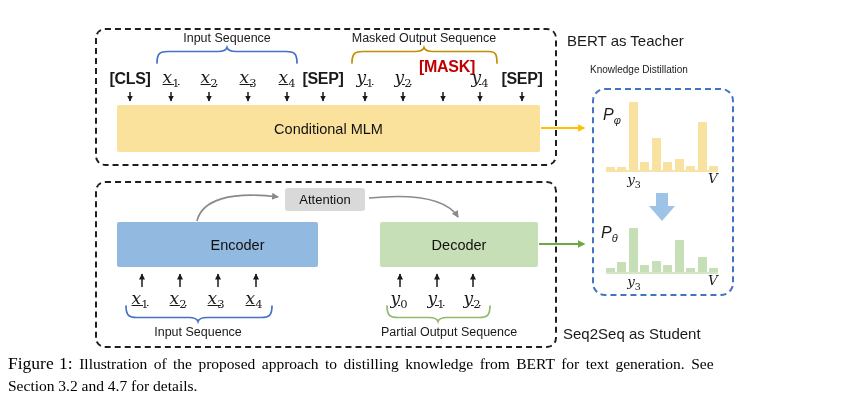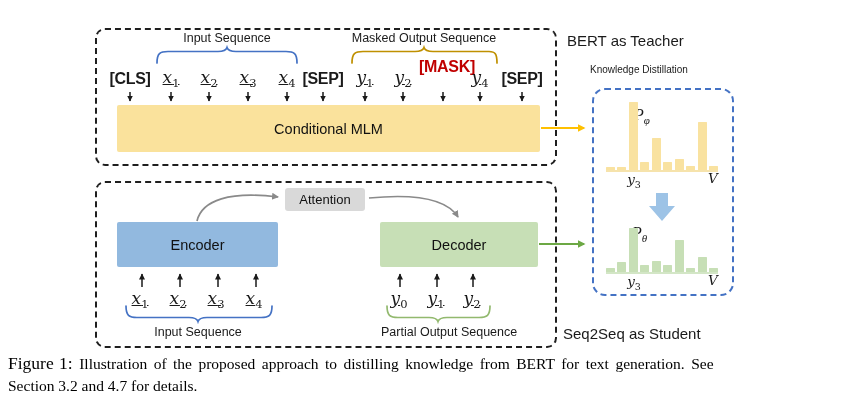--- a/index.html
+++ b/index.html
@@ -5,34 +5,34 @@
   html,body{margin:0;padding:0;background:#fff;}
   #canvas{
     position:relative;width:841px;height:408px;background:#ffffff;overflow:hidden;
     font-family:"Liberation Sans",sans-serif;color:#1a1a1a;
   }
   .dashedbox{position:absolute;border:2px dashed #1f1f1f;border-radius:10px;background:transparent;}
   .kdbox{position:absolute;border:2px dashed #4472C4;border-radius:13px;background:transparent;}
   .fillbox{position:absolute;border-radius:2px;display:flex;align-items:center;justify-content:center;}
   .fillbox .boxlabel{font-size:14.5px;color:#111;}
   .mlm{background:#FAE29C;}
-  .enc{background:#92B9DF;}
+  .enc{background:#92B9DF;padding-left:40px;}
   .dec{background:#C7DFB6;align-items:center;}
   .attn{background:#D9D9D9;border-radius:3px;}
   .attn .boxlabel{font-size:13px;}
   .seclabel{position:absolute;font-size:12.5px;white-space:nowrap;transform:translateX(-50%);}
   .seclabel.noctr{transform:none;}
   .sidetitle{position:absolute;font-size:15px;white-space:nowrap;}
   .kdtitle{position:absolute;font-size:10px;white-space:nowrap;}
   .tok{position:absolute;transform:translateX(-50%);white-space:nowrap;line-height:22px;}
   .math{font-family:"DejaVu Serif",serif;font-style:italic;font-size:17px;text-decoration:underline;}
   .math sub{font-style:normal;font-size:11.5px;line-height:0;}
   .special{font-size:16px;font-weight:bold;letter-spacing:-0.3px;line-height:22px;}
   .maskred{color:#C00000;}
-  .plabel{position:absolute;font-family:Liberation Serif, serif;font-style:italic;font-size:16px;margin-left:31px;}
+  .plabel{position:absolute;font-family:Liberation Sans, sans-serif;font-style:italic;font-size:16px;}
   .plabel sub{font-size:11px;line-height:0;}
   .tick{position:absolute;font-family:"DejaVu Serif",serif;font-style:italic;font-size:13.5px;transform:translateX(-50%);}
   .tick sub{font-style:normal;font-size:9.5px;line-height:0;}
   .vocab{position:absolute;font-family:"DejaVu Serif",serif;font-style:italic;font-size:13.5px;}
   .chart{position:absolute;display:flex;align-items:flex-end;justify-content:space-between;}
   .chart.c1{border-bottom:2px solid #F6E3AC;}
   .chart.c2{border-bottom:2px solid #D3E6C6;}
   .chart .bar{width:9px;border-radius:0.5px;}
   svg.overlay{position:absolute;left:0;top:0;pointer-events:none;}
   .caption{position:absolute;left:8px;top:352px;width:828px;font-family:"Liberation Serif",serif;color:#000;}

